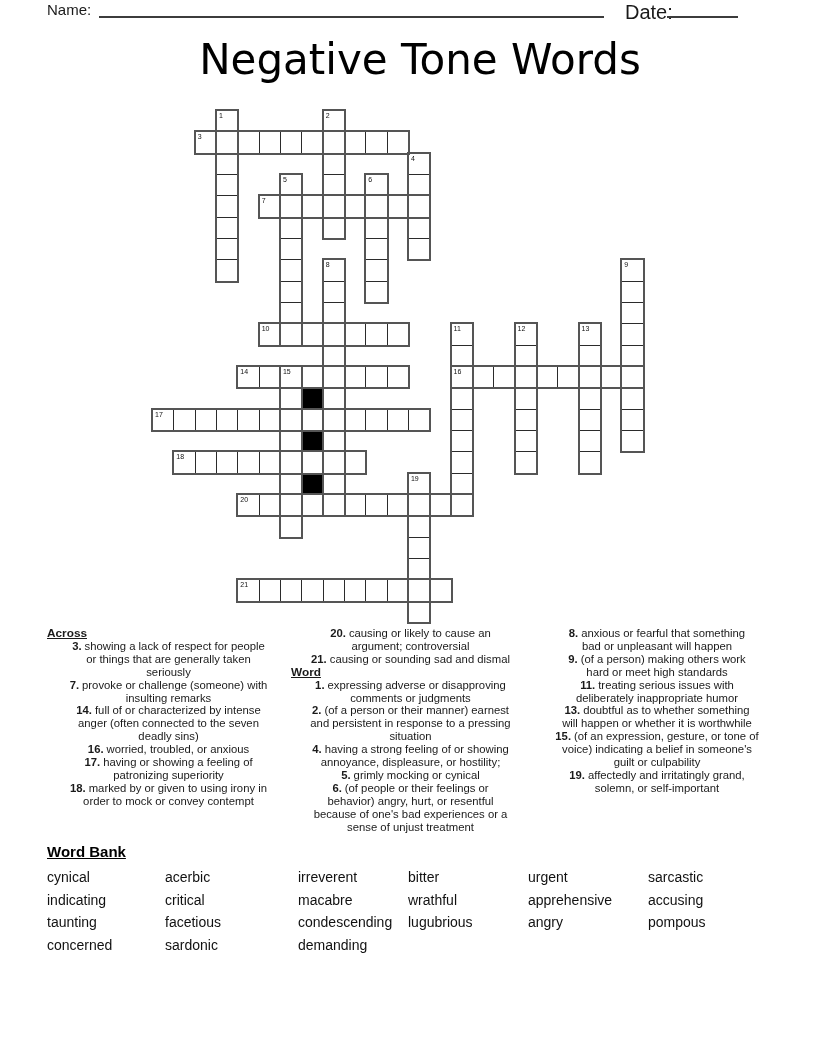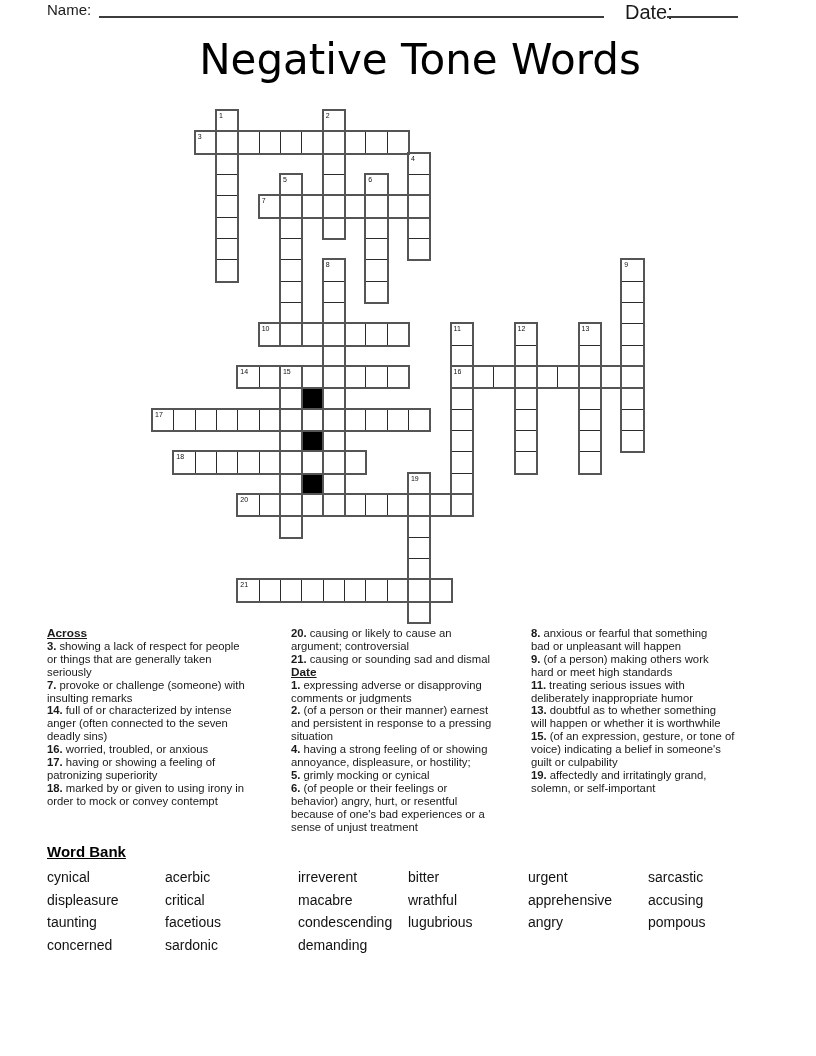--- a/index.html
+++ b/index.html
@@ -32,21 +32,21 @@
   .word-outline{
     position:absolute;box-sizing:border-box;border:2.4px solid #555555;
     background:transparent;pointer-events:none;
   }
   
   .clue-col{position:absolute;top:627px;font-size:11.3px;line-height:12.9px;color:#1a1a1a;}
   .clue-col-0{left:47px;width:243px;}
   .clue-col-1{left:291px;width:239px;}
   .clue-col-2{left:531px;width:252px;}
   .clue-header{font-weight:bold;text-decoration:underline;font-size:11.8px;}
-  .clue{margin:0;}
+  .clue{margin:0;text-align:center;}
   .clue .num{font-weight:bold;margin-right:3px;}
   .clue .txt{white-space:pre-line;}
   
   .wb-label{position:absolute;left:47px;top:843px;font-size:15px;font-weight:bold;text-decoration:underline;color:#000;}
   .wb-col{position:absolute;top:866px;font-size:14px;line-height:22.5px;color:#111;}
   .wb-col-0{left:47px;} .wb-col-1{left:165px;} .wb-col-2{left:290px;margin-left:8px;}
   .wb-col-3{left:408px;} .wb-col-4{left:528px;} .wb-col-5{left:648px;}
 </style>
 </head>
 <body>
@@ -294,21 +294,21 @@
     <div class="clue"><span class="num">16.</span><span class="txt">worried, troubled, or anxious</span></div>
     <div class="clue"><span class="num">17.</span><span class="txt">having or showing a feeling of
 patronizing superiority</span></div>
     <div class="clue"><span class="num">18.</span><span class="txt">marked by or given to using irony in
 order to mock or convey contempt</span></div>
   </div>
 <div class="clue-col clue-col-1">
     <div class="clue"><span class="num">20.</span><span class="txt">causing or likely to cause an
 argument; controversial</span></div>
     <div class="clue"><span class="num">21.</span><span class="txt">causing or sounding sad and dismal</span></div>
-    <div class="clue-header">Date</div>
+    <div class="clue-header">Word</div>
     <div class="clue"><span class="num">1.</span><span class="txt">expressing adverse or disapproving
 comments or judgments</span></div>
     <div class="clue"><span class="num">2.</span><span class="txt">(of a person or their manner) earnest
 and persistent in response to a pressing
 situation</span></div>
     <div class="clue"><span class="num">4.</span><span class="txt">having a strong feeling of or showing
 annoyance, displeasure, or hostility;</span></div>
     <div class="clue"><span class="num">5.</span><span class="txt">grimly mocking or cynical</span></div>
     <div class="clue"><span class="num">6.</span><span class="txt">(of people or their feelings or
 behavior) angry, hurt, or resentful
@@ -328,21 +328,21 @@
 voice) indicating a belief in someone's
 guilt or culpability</span></div>
     <div class="clue"><span class="num">19.</span><span class="txt">affectedly and irritatingly grand,
 solemn, or self-important</span></div>
   </div>
 
 <div class="wb-label">Word Bank</div>
 <div id="word-bank">
     <div class="wb-col wb-col-0">
       <div>cynical</div>
-      <div>displeasure</div>
+      <div>indicating</div>
       <div>taunting</div>
       <div>concerned</div>
     </div>
     <div class="wb-col wb-col-1">
       <div>acerbic</div>
       <div>critical</div>
       <div>facetious</div>
       <div>sardonic</div>
     </div>
     <div class="wb-col wb-col-2">

